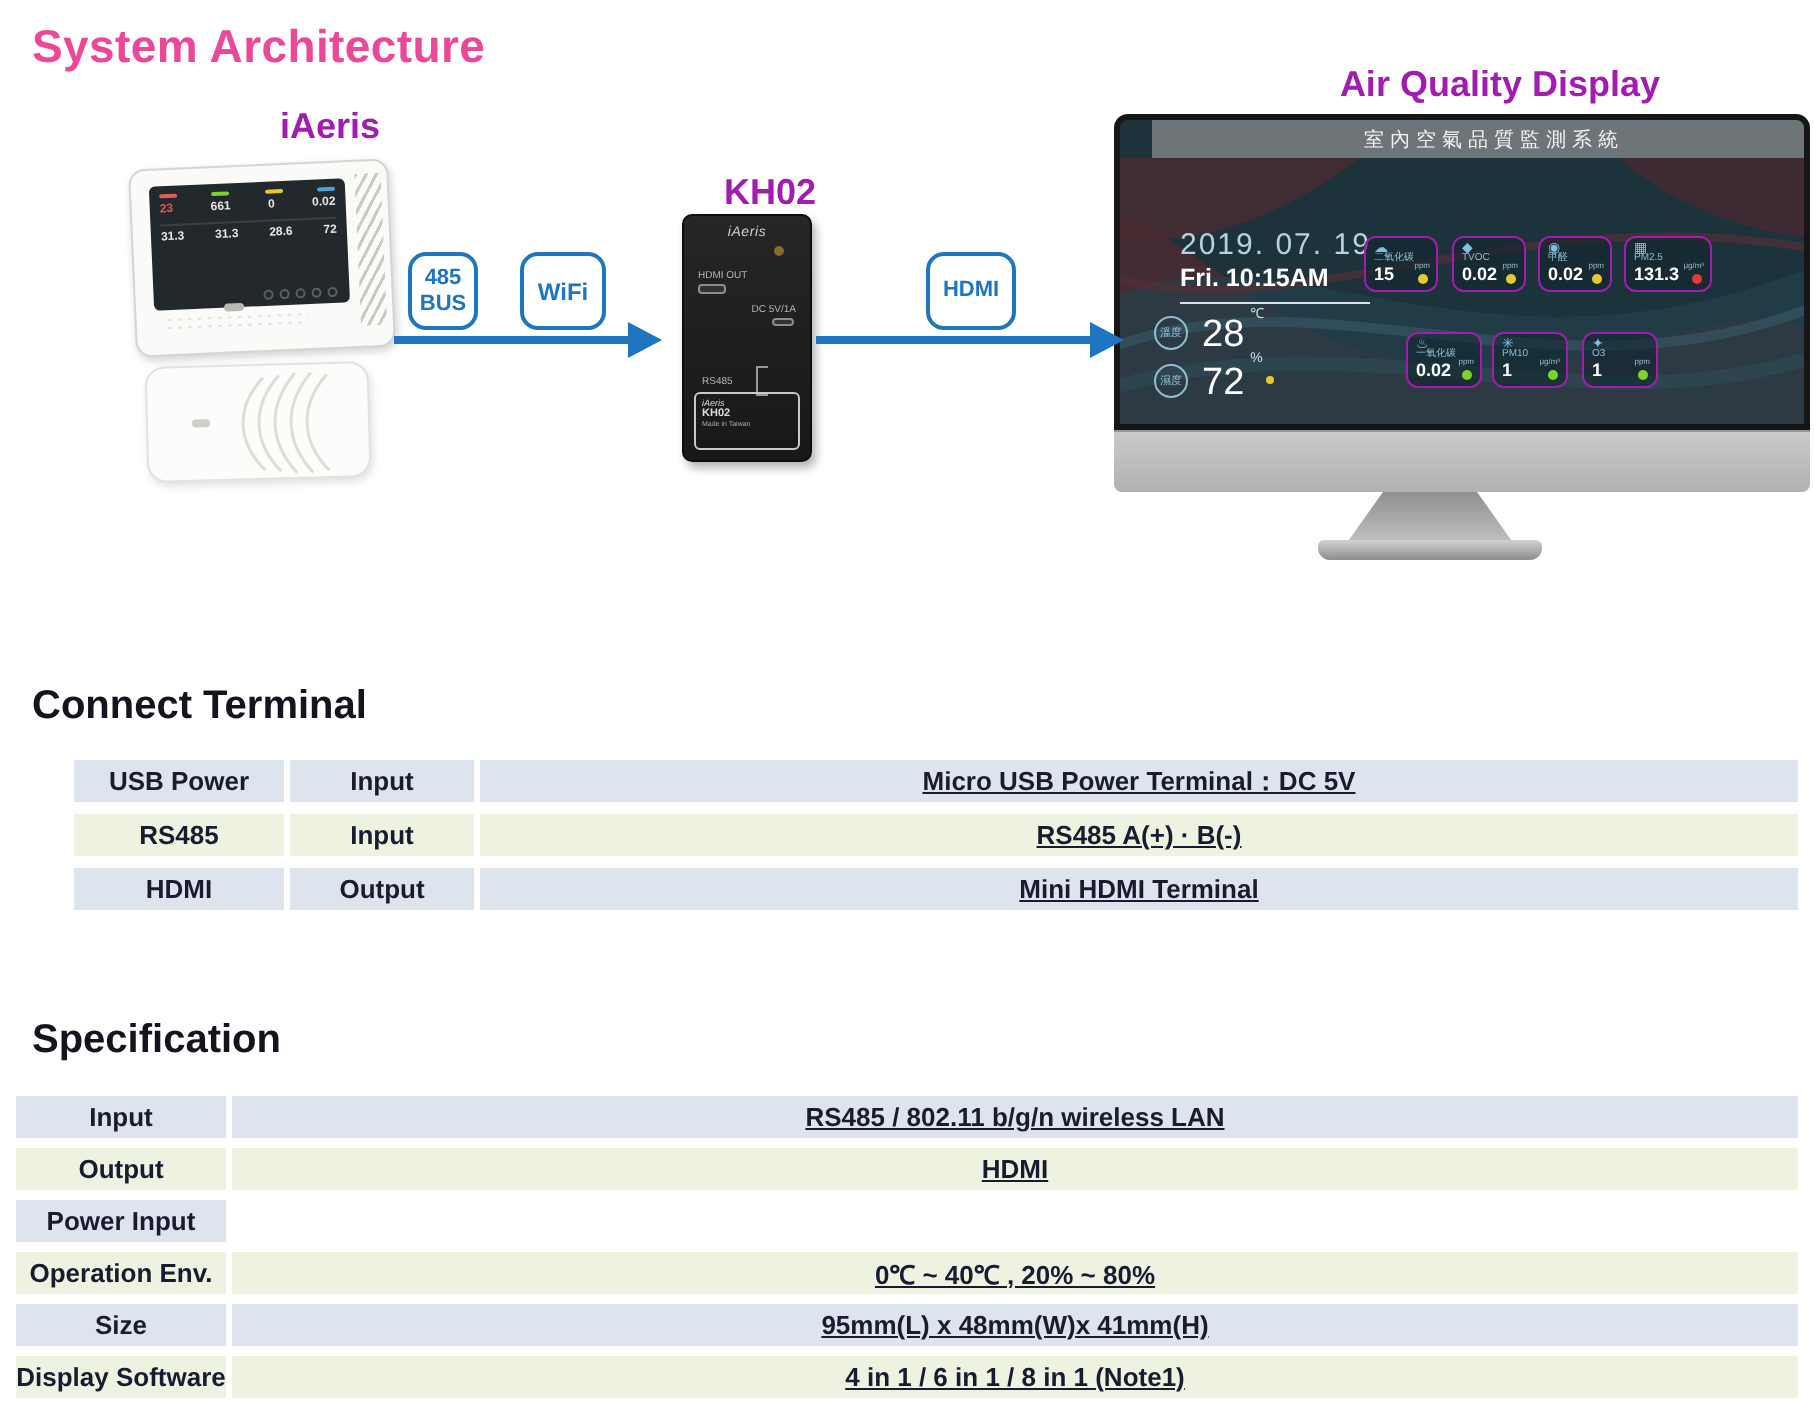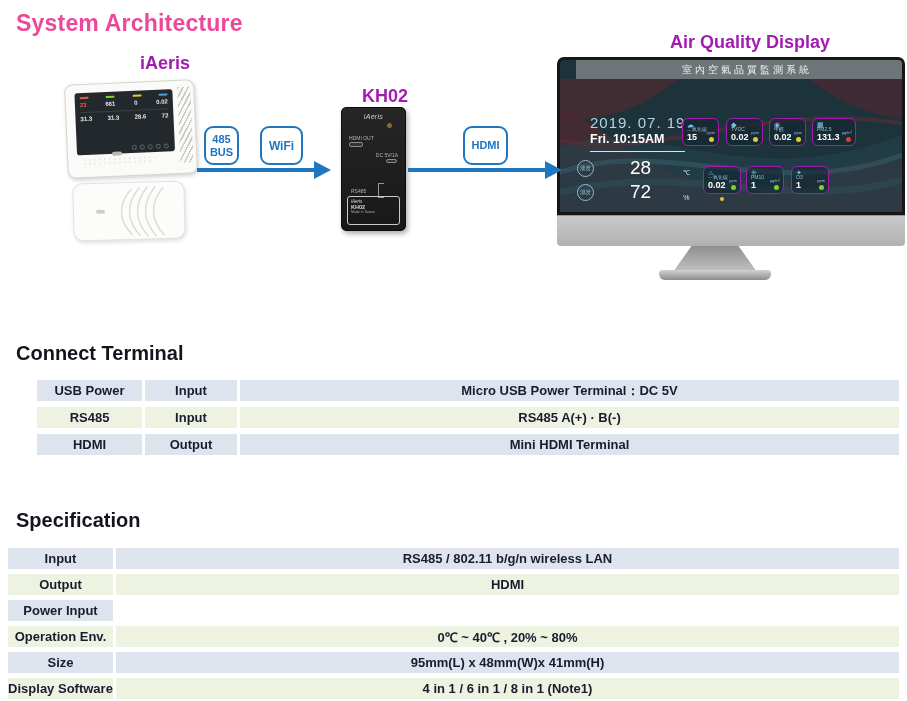--- a/index.html
+++ b/index.html
@@ -79,21 +79,21 @@
   .mon-screen { left:557px; top:57px; width:348px; height:158px; background:#1d333c;
           border:3px solid #161616; border-radius:7px 7px 0 0; overflow:hidden; }
   .mon-titlebar { position:absolute; left:16px; top:0; width:100%; height:19px; background:#6e7579;
           display:flex; align-items:center; justify-content:center; color:#f2f2f2;
           font-size:10px; letter-spacing:3px; }
   .mon-waves { position:absolute; left:0; top:19px; width:342px; height:133px; }
   .mon-date { position:absolute; left:30px; top:54px; }
   .mon-date .d { font-size:15px; color:#b7d2de; letter-spacing:1px; }
   .mon-date .t { font-size:12.5px; color:#fff; font-weight:600; margin-top:1px; }
   .mon-date .rule { width:95px; height:1px; background:#d8e4ea; margin-top:5px; }
-  .env-row { position:absolute; display:flex; align-items:flex-end;gap:29px; }
+  .env-row { position:absolute; display:flex; align-items:flex-start; }
   .env-circ { width:17px; height:17px; border:1px solid #93bdd1; border-radius:50%;
           color:#93bdd1; font-size:5.5px; display:flex; align-items:center; justify-content:center;
           flex:0 0 auto; }
   .env-val { font-size:19px; color:#fff; margin-left:7px; line-height:1; }
   .env-unit { font-size:7px; color:#cfe0e8; margin-left:3px; margin-top:-6px; }
   .env-dot { width:4px; height:4px; border-radius:50%; margin-left:2px; margin-top:6px; }
 
   .tile { position:absolute; height:28px; border:1px solid #a21caf; border-radius:6px;
           background:rgba(14,34,43,.55); }
   .tile .ic  { position:absolute; top:2px; left:4px; font-size:7px; color:#7cc0e0; line-height:1; }
@@ -117,21 +117,21 @@
   .mon-base { left:659px; top:270px; width:112px; height:10px; border-radius:3px 3px 6px 6px;
           background:linear-gradient(180deg,#d2d2d2,#8c8c8c); }
 
   
   .tbl { left:8px; width:891px; display:flex; flex-direction:column; }
   .trow { display:flex; gap:3px; height:21px; }
   .tbl1 .trow { margin-bottom:6px;margin-left:29px; }
   .tbl2 .trow { margin-bottom:5px; }
   .cell { display:flex; align-items:center; justify-content:center; font-size:13px;
           font-weight:700; color:#1b1b30; }
-  .cw1 { width:105px; } .cw2 { width:92px; } .cfx { flex:1; }
+  .cw1 { width:105px; } .cw2 { width:92px; } .cfx { flex:1;text-decoration:underline; }
   .bgA { background:#dde4ee; } .bgB { background:#edf2e1; }
 </style>
 </head>
 <body>
 
 <div class="canvas">
 
   <div class="abs h1">System Architecture</div>
 
   <div class="abs dev-label" style="left:60px;top:53px;width:130px;">iAeris</div>

